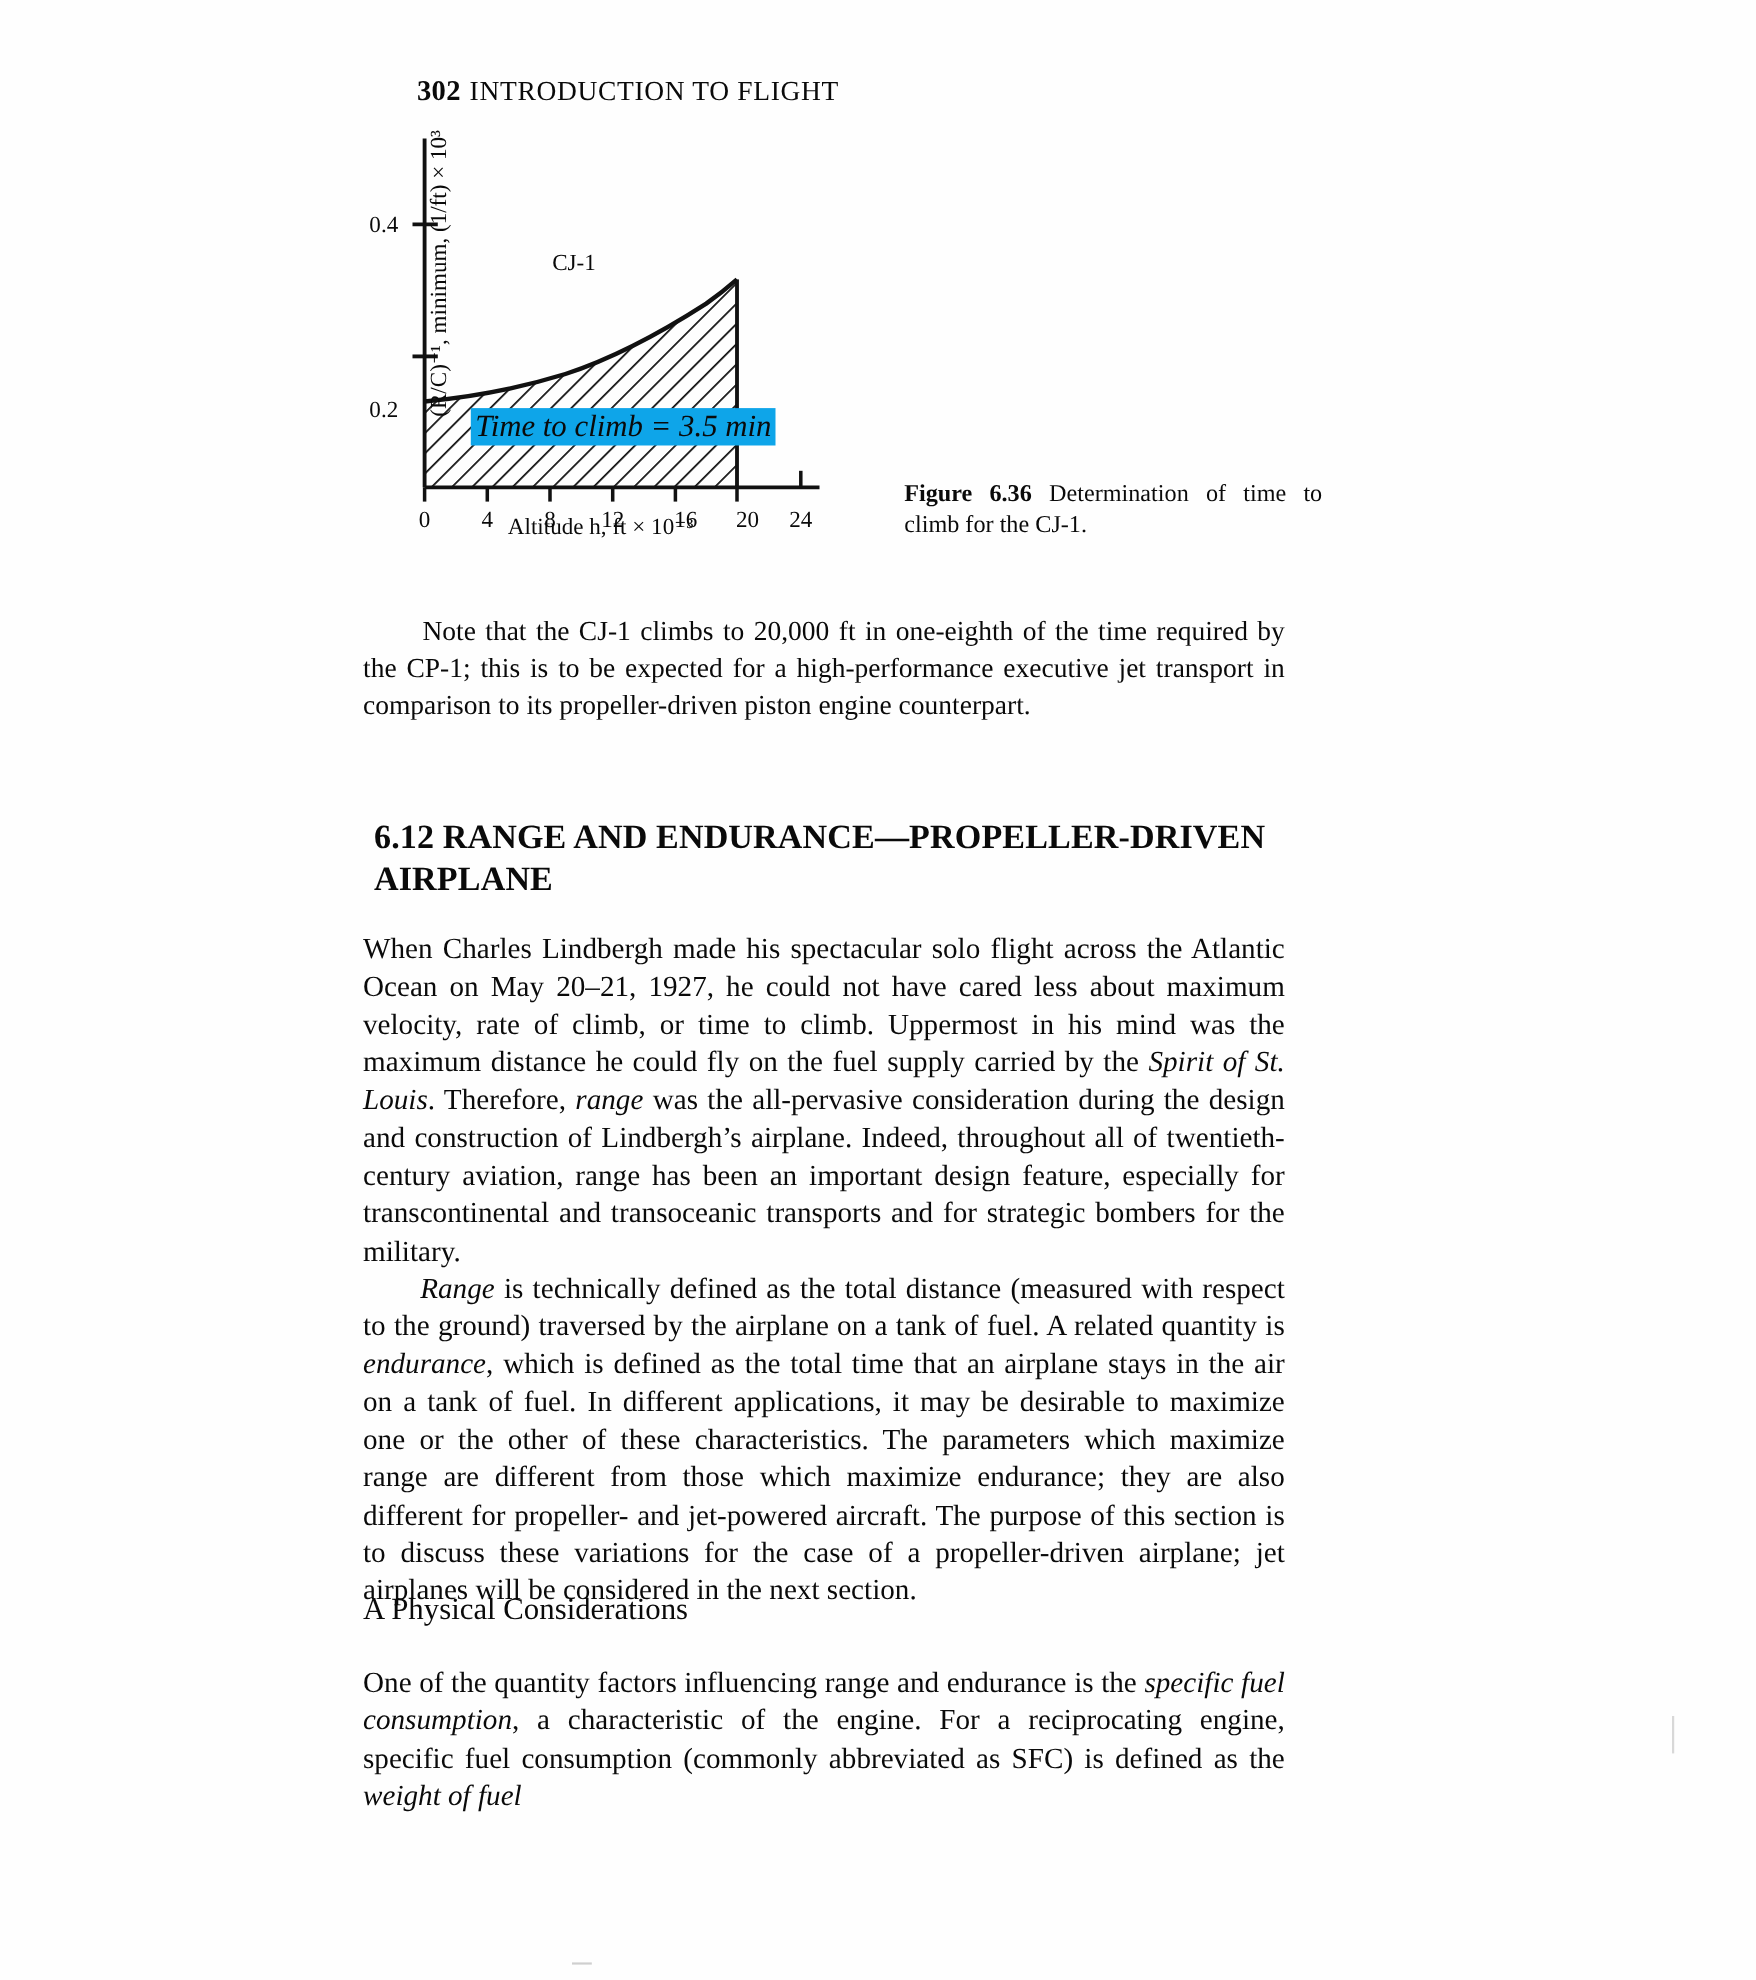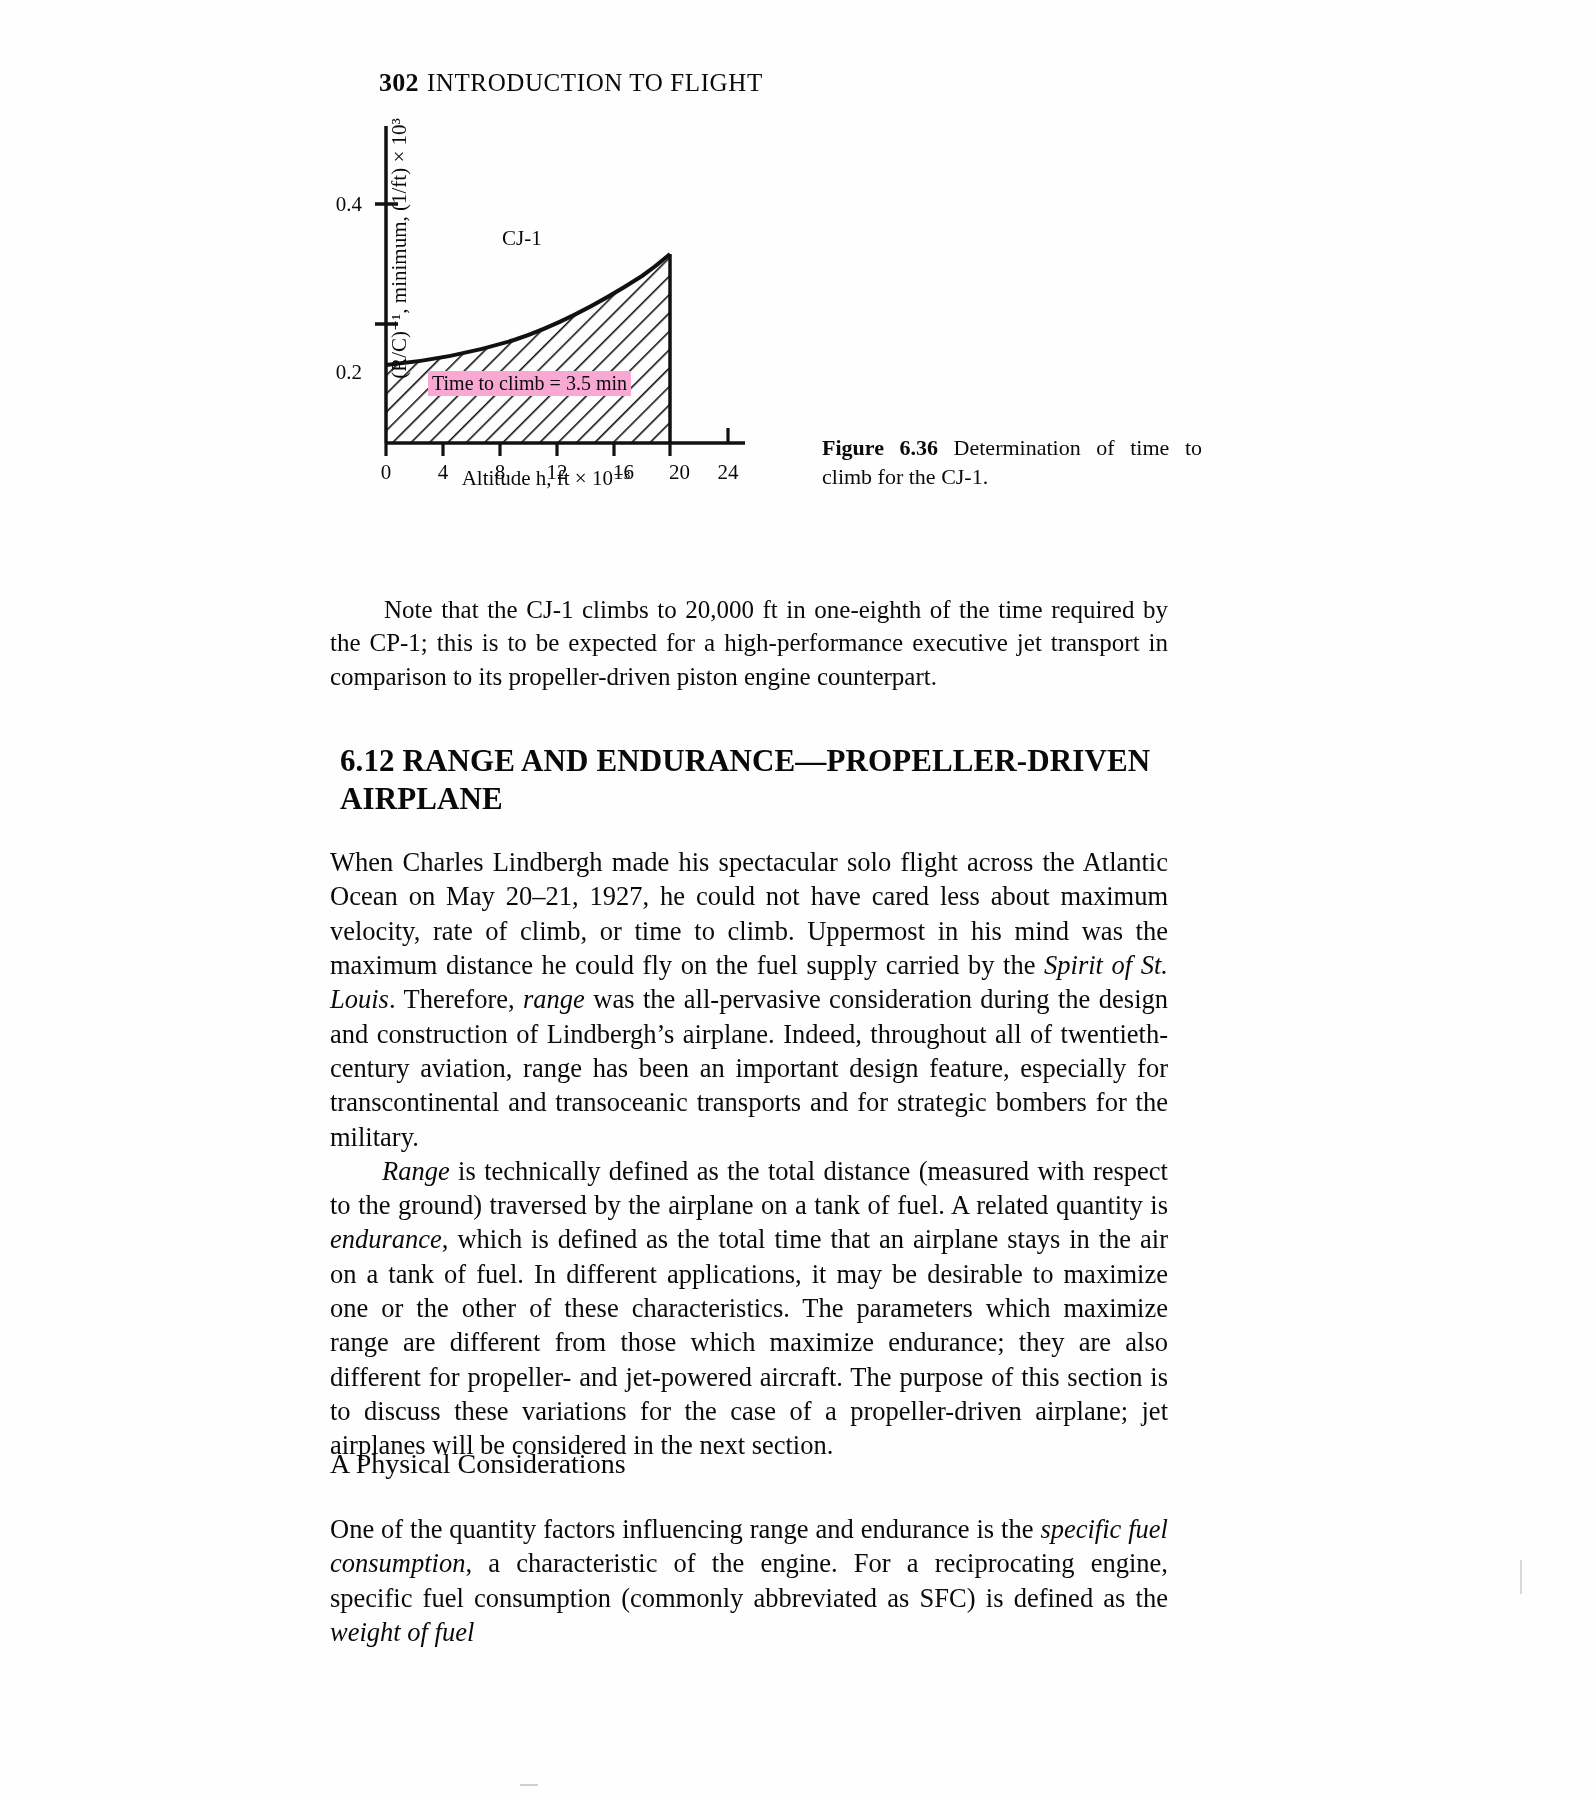--- a/index.html
+++ b/index.html
@@ -90,24 +90,25 @@
     position: absolute;
     left: 172px;
     top: 108px;
     font-size: 21px;
   }
 
   .area-label {
     position: absolute;
     left: 98px;
     top: 253px;
-    font-size: 20px;
-    background: #f9a8d4;
+    font-size: 28px;
+    background: #0ea5e9;
     padding: 1px 4px;
     white-space: nowrap;
+    font-style: italic;
   }
 
   .ytick-label {
     position: absolute;
     font-size: 21px;
     text-align: right;
     width: 56px;
   }
   .xtick-label {
     position: absolute;
@@ -123,21 +124,21 @@
     width: 380px;
     font-size: 22px;
     line-height: 1.32;
     text-align: justify;
   }
   .fig-caption b { font-weight: bold; }
 
   .note-para {
     position: absolute;
     left: 330px;
-    top: 593px;
+    top: 558px;
     width: 838px;
     font-size: 25px;
     line-height: 1.33;
     text-align: justify;
     text-indent: 54px;
     font-family: Liberation Serif, serif;
   }
 
   h2.section-head {
     position: absolute;

